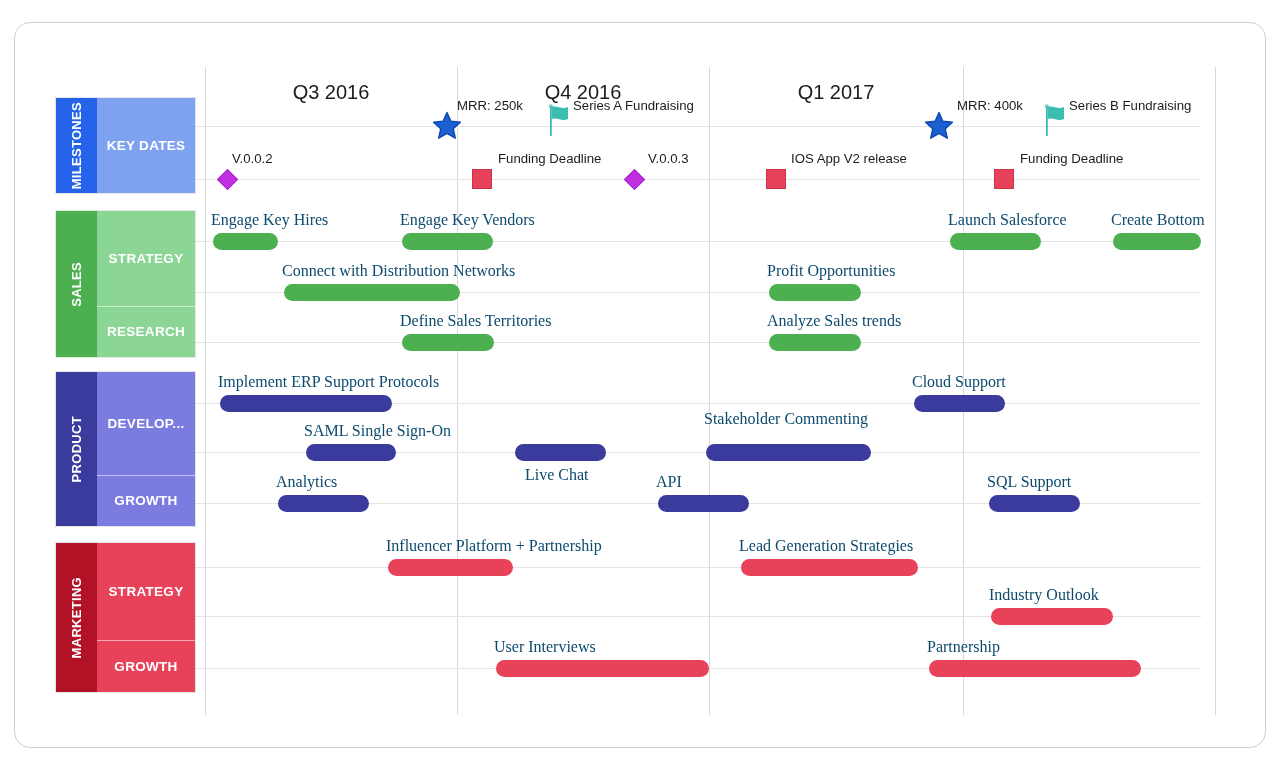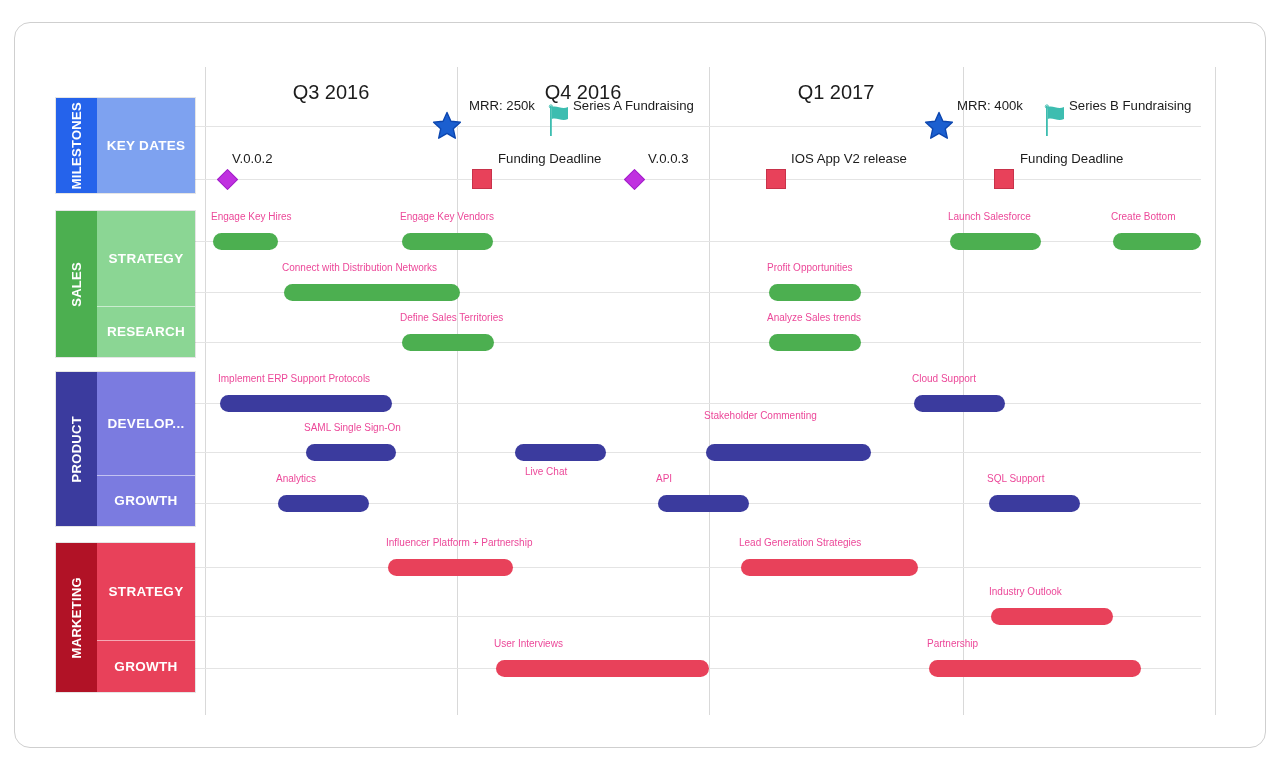--- a/index.html
+++ b/index.html
@@ -89,23 +89,24 @@
   .group .sub:last-child { border-bottom: none; }
 
   
   .bar {
     position: absolute;
     height: 17px;
     border-radius: 9px;
   }
   .barlabel {
     position: absolute;
-    font-size: 10px;
-    color: #ec4899;
-    white-space: nowrap;
+    font-size: 16px;
+    color: #0c4a6e;
+    white-space: nowrap;
+    font-family: Liberation Serif, serif;
   }
   
   .marker { position: absolute; }
   .marker.square {
     width: 20px; height: 20px;
     background: #e8415a;
     border: 1px solid #c8324a;
   }
   .marker.diamond {
     width: 15px; height: 15px;
@@ -149,21 +150,21 @@
         <div class="spine" style="background: rgb(37, 99, 235);">
           <span>MILESTONES</span>
         </div>
         <div class="subs">
           <div class="sub" style="background: rgb(126, 162, 240); height: 97px;">KEY DATES</div>
         </div>
       </div>
       <svg class="icon" width="30" height="30" viewBox="0 0 30 30" style="left: 417px; top: 88px;">
         <path d="M15 1.5 L18.9 10.3 L28.4 11.3 L21.3 17.8 L23.3 27.2 L15 22.4 L6.7 27.2 L8.7 17.8 L1.6 11.3 L11.1 10.3 Z" fill="#1b5fd0" stroke="#0d47b0" stroke-width="1.4" stroke-linejoin="round"></path>
       </svg>
-      <div class="mlabel" style="left: 454px; top: 75px;">MRR: 250k</div>
+      <div class="mlabel" style="left: 442px; top: 75px;">MRR: 250k</div>
       <svg class="icon" width="26" height="34" viewBox="0 0 26 34" style="left: 534px; top: 81px;">
         <rect x="1" y="2" width="1.8" height="30" fill="#3dbdb0"></rect>
         <path d="M2.8 3 C8 1, 13 6, 19 3 L19 15 C13 18, 8 13, 2.8 15 Z" fill="#3dbdb0"></path>
         <circle cx="1.9" cy="2.5" r="1.6" fill="none" stroke="#3dbdb0" stroke-width="1"></circle>
       </svg>
       <div class="mlabel" style="left: 558px; top: 75px;">Series A Fundraising</div>
       <svg class="icon" width="30" height="30" viewBox="0 0 30 30" style="left: 909px; top: 88px;">
         <path d="M15 1.5 L18.9 10.3 L28.4 11.3 L21.3 17.8 L23.3 27.2 L15 22.4 L6.7 27.2 L8.7 17.8 L1.6 11.3 L11.1 10.3 Z" fill="#1b5fd0" stroke="#0d47b0" stroke-width="1.4" stroke-linejoin="round"></path>
       </svg>
       <div class="mlabel" style="left: 942px; top: 75px;">MRR: 400k</div>

